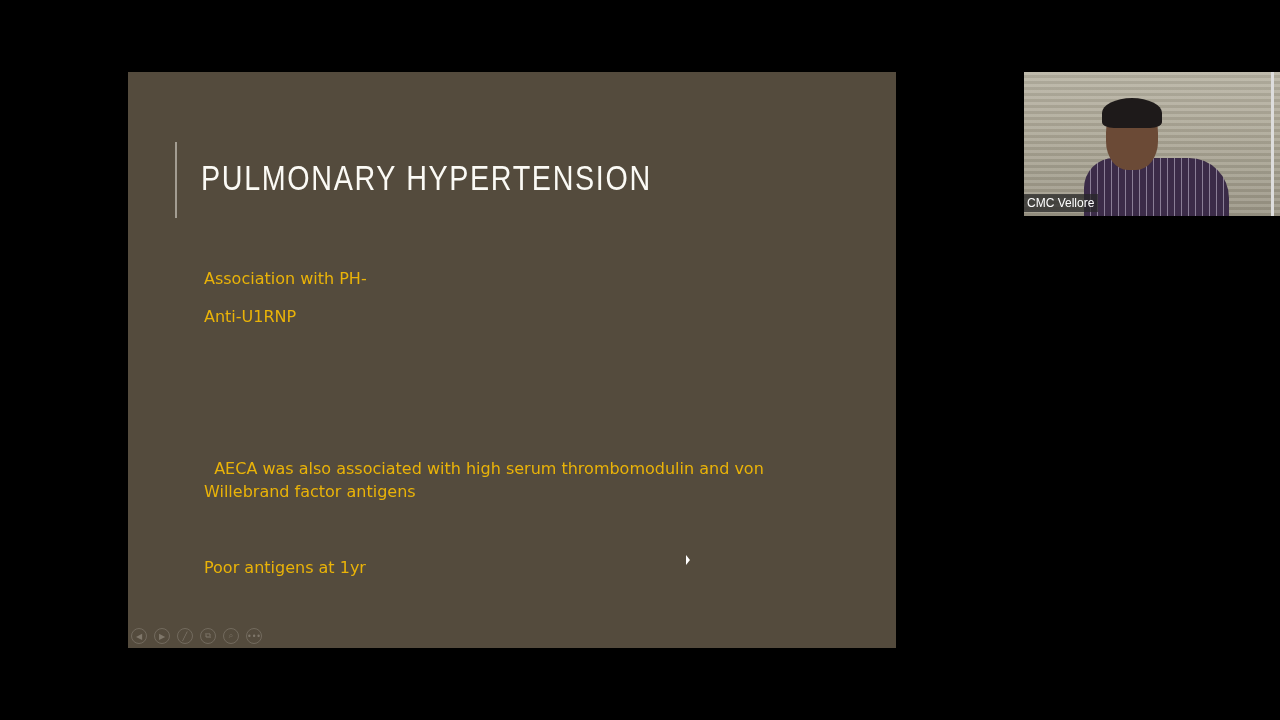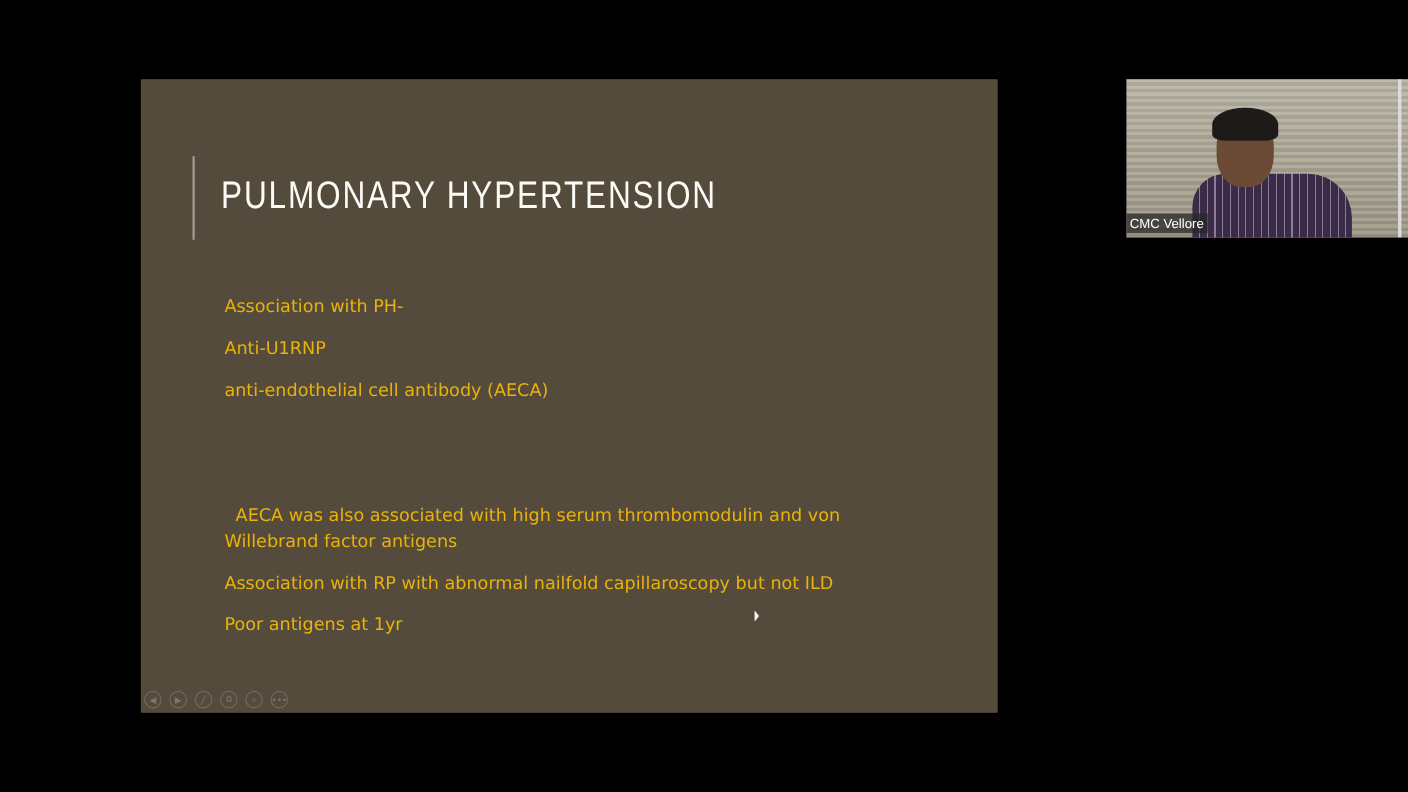--- a/index.html
+++ b/index.html
@@ -3,21 +3,20 @@
 <meta charset="utf-8">
 <style>
   html, body { margin: 0; padding: 0; }
   body {
     width: 1280px; height: 720px; background: #000; position: relative; overflow: hidden;
     font-family: "DejaVu Sans", sans-serif;
   }
   .slide {
     position: absolute; left: 128px; top: 72px; width: 768px; height: 576px;
     background: #544b3d;
-    padding-left: 11px;
   }
   .title-bar {
     position: absolute; left: 47px; top: 70px; width: 2px; height: 76px; background: #a39d92;
   }
   .title {
     position: absolute; left: 73px; top: 86px; color: #fbfaf5;
     font-family: "Liberation Sans", sans-serif; font-size: 35px; letter-spacing: 2px;
     transform: scaleX(0.82); transform-origin: left top; white-space: nowrap;
   }
   .body-text {
@@ -67,23 +66,21 @@
 </style>
 </head>
 <body>
 
 <div class="slide">
   <div class="title-bar"></div>
   <div class="title">PULMONARY HYPERTENSION</div>
 
   <div class="body-text" style="top:197px">Association with PH-</div>
   <div class="body-text" style="top:235px">Anti-U1RNP</div>
-  <div class="body-text" style="top:273px">anti-endothelial cell antibody (AECA)</div>
   <div class="body-text wrap" style="top:385px; white-space:pre-wrap">  AECA was also associated with high serum thrombomodulin and von Willebrand factor antigens</div>
-  <div class="body-text" style="top:448px">Association with RP with abnormal nailfold capillaroscopy but not ILD</div>
   <div class="body-text" style="top:486px">Poor antigens at 1yr</div>
 
   <div class="controls">
     <div class="ctrl">
         <span>◀</span>
       </div>
     <div class="ctrl">
         <span>▶</span>
       </div>
     <div class="ctrl">

